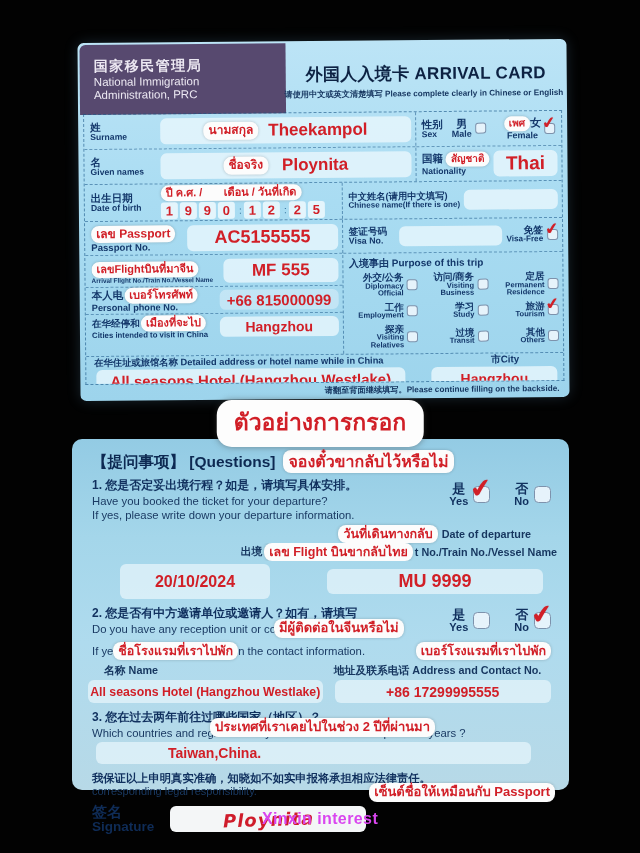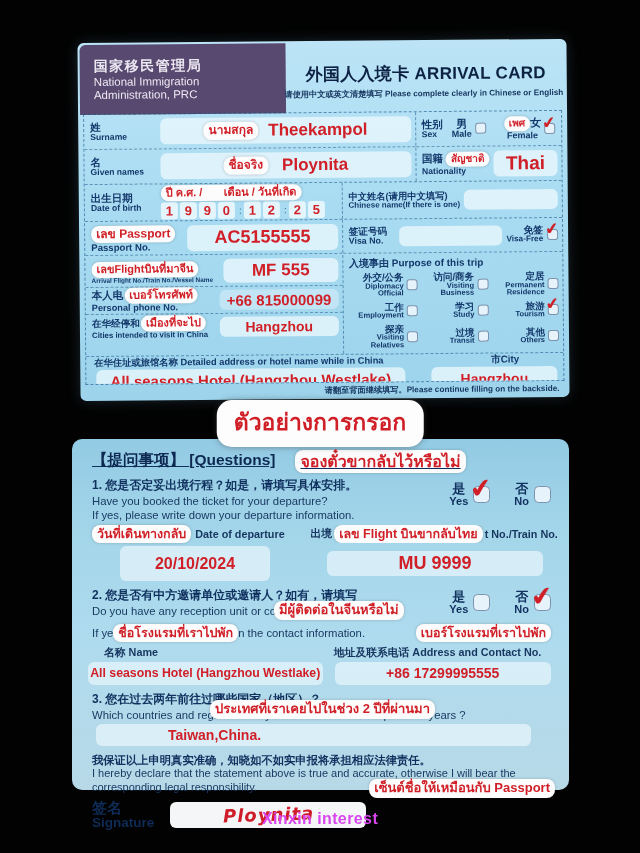--- a/index.html
+++ b/index.html
@@ -68,31 +68,31 @@
   .note{position:absolute;right:10px;bottom:3px;color:#15355f;font-size:8.2px;font-weight:bold;}
 
   
   .banner{position:absolute;top:400px;left:50%;transform:translateX(-50%);background:#fdfdfd;border-radius:15px;
     padding:4px 17px 7px;font-size:23px;font-weight:800;color:#d11f27;z-index:6;box-shadow:0 0 6px rgba(60,60,60,.5);}
 
   
   .back-card{position:absolute;left:72px;top:439px;width:497px;height:351px;
     background:linear-gradient(180deg,#93cbe4 0%,#a4d6ea 28%,#afdbee 58%,#b7d9e7 100%);
     border-radius:10px;padding:9px 12px;box-sizing:border-box;color:#10305e;}
-  .bk-header{display:flex;align-items:flex-start;gap:20px;margin:2px 0 0 8px;text-decoration:underline;}
+  .bk-header{display:flex;align-items:flex-end;gap:8px;margin:2px 0 0 8px;}
   .bk-title{font-size:15.5px;font-weight:bold;color:#0d2952;}
   .qblock{position:relative;margin:5px 0 0 8px;padding-right:136px;}
   .q-cn{font-size:12px;font-weight:600;line-height:1.3;}
   .q-en{font-size:11.3px;font-weight:500;line-height:1.25;color:#1a3a63;}
   .yn-group{position:absolute;right:6px;top:0;display:flex;gap:24px;}
   .yn-item{display:flex;align-items:center;gap:5px;}
   .yn-lab{text-align:center;line-height:1.05;}
   .yn-lab .cn{font-size:13px;font-weight:bold;}
   .yn-lab .en{font-size:11px;font-weight:600;}
-  .dep-labels{display:flex;align-items:flex-end;margin:3px 0 0 8px;font-size:10.8px;font-weight:600;color:#16365f;}
+  .dep-labels{display:flex;align-items:flex-end;margin:3px 0 0 8px;font-size:10.8px;font-weight:600;color:#16365f;flex-direction:column;}
   .dep-left{width:47%;display:flex;align-items:center;gap:4px;}
   .dep-right{flex:1;display:flex;align-items:center;gap:2px;white-space:nowrap;overflow:hidden;}
   .dep-values{display:flex;align-items:center;margin:3px 0 0 8px;}
   .bpill{background:rgba(230,244,251,.75);border-radius:6px;display:flex;align-items:center;justify-content:center;box-sizing:border-box;}
   .ifline{display:flex;align-items:center;justify-content:space-between;margin:6px 2px 0 8px;font-size:11.3px;font-weight:500;color:#1a3a63;}
   .contact-labels{display:flex;align-items:center;margin:4px 0 0 8px;font-size:10.8px;font-weight:600;color:#16365f;}
   .contact-values{display:flex;align-items:center;margin:2px 0 0 4px;gap:12px;}
   .q3val{margin:2px 0 0 12px;width:92%;height:22px;padding-left:72px;justify-content:flex-start;}
   .decl{position:relative;margin:7px 2px 0 8px;}
   .decl-cn{font-size:11.3px;font-weight:bold;line-height:1.3;}
@@ -472,21 +472,20 @@
       <div class="q-cn">3. 您在过去两年前往过哪些国家（地区）？</div>
       <span class="thai-pill" style="position:absolute;left:118px;top:8px;font-size:13px;z-index:2">ประเทศที่เราเคยไปในช่วง 2 ปีที่ผ่านมา</span>
       <div class="q-en">Which countries and regions have you ever been to in the past two years ?</div>
     </div>
     <div class="bpill q3val">
       <span class="val" style="font-size:14px">Taiwan,China.</span>
     </div>
 
     <div class="decl">
       <div class="decl-cn">我保证以上申明真实准确，知晓如不如实申报将承担相应法律责任。</div>
-      <div class="decl-en">I hereby declare that the statement above is true and accurate, otherwise I will bear the</div>
       <div class="decl-en">corresponding legal responsibility.</div>
       <span class="thai-pill">เซ็นต์ชื่อให้เหมือนกับ Passport</span>
     </div>
 
     <div class="sig-row">
       <div class="sig-lab">
         <div class="cn">签名</div>
         <div class="en">Signature</div>
       </div>
       <div class="sig-pill">

